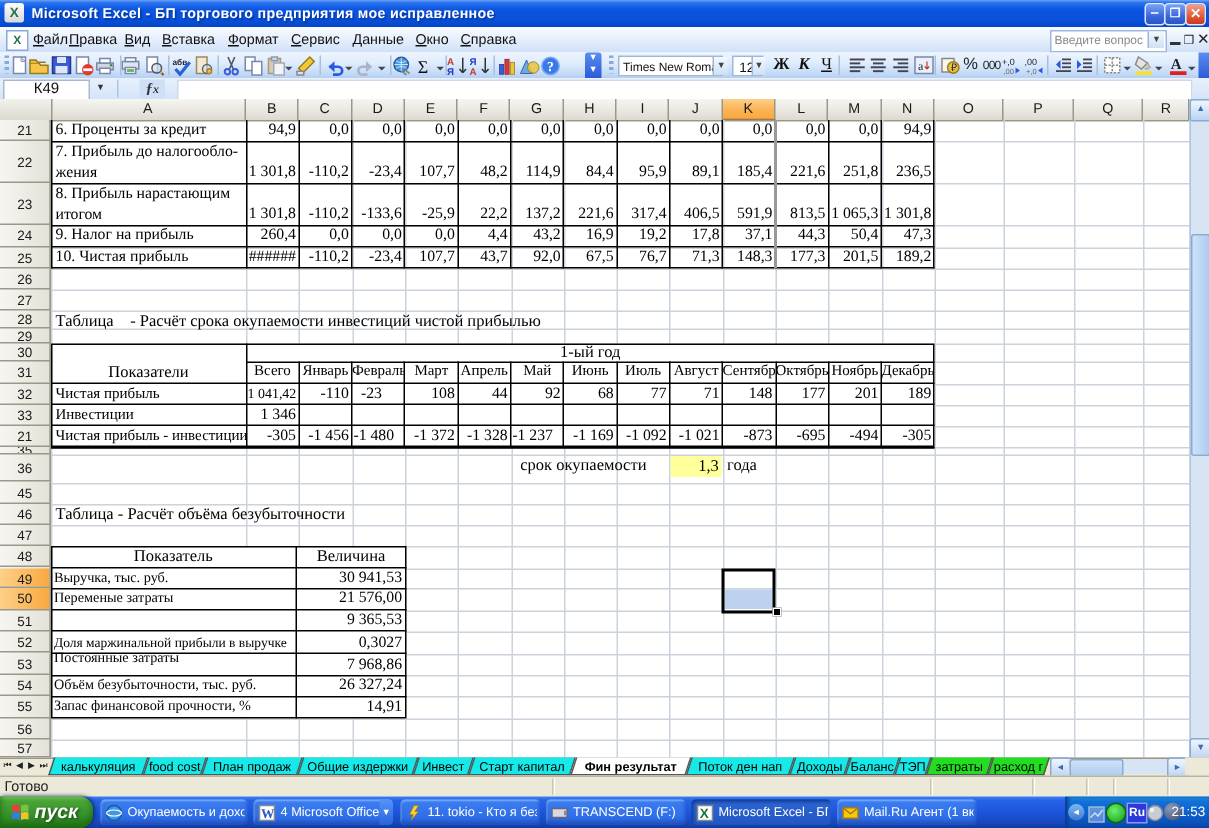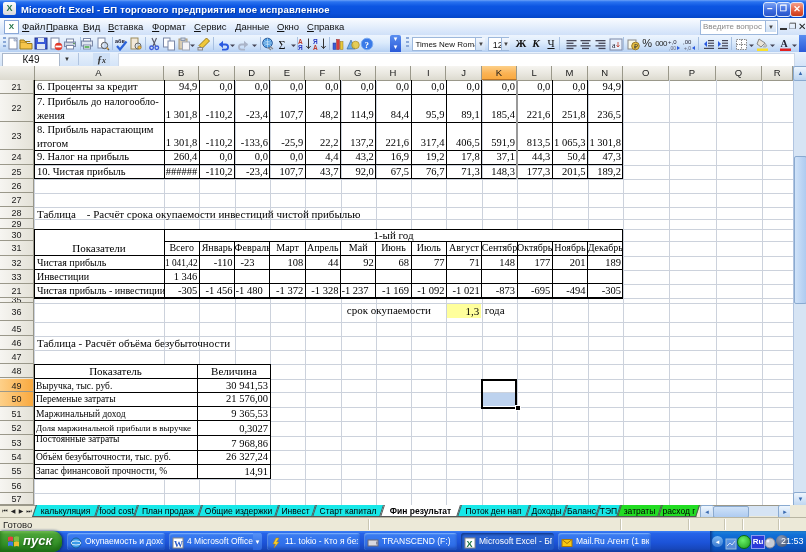--- a/index.html
+++ b/index.html
@@ -519,21 +519,20 @@
 <div style="position:absolute;left:34.0px;top:420.2px;width:237.0px;height:1.0px;background:#000;"></div>
 <div style="position:absolute;left:34.0px;top:435.0px;width:237.0px;height:1.0px;background:#000;"></div>
 <div style="position:absolute;left:34.0px;top:449.6px;width:237.0px;height:1.0px;background:#000;"></div>
 <div style="position:absolute;left:34.0px;top:463.7px;width:237.0px;height:1.0px;background:#000;"></div>
 <div style="position:absolute;left:34.0px;top:364.3px;width:163.0px;height:14.2px;font-family:'Liberation Serif',serif;font-size:11px;text-align:center;line-height:14px;">Показатель</div>
 <div style="position:absolute;left:197.0px;top:364.3px;width:74.0px;height:14.2px;font-family:'Liberation Serif',serif;font-size:11px;text-align:center;line-height:14px;">Величина</div>
 <div style="position:absolute;left:36.0px;top:378.5px;width:160.0px;height:13.9px;font-family:'Liberation Serif',serif;font-size:11px;font-size:9.5px;line-height:14px;white-space:nowrap;overflow:hidden;">Выручка, тыс. руб.</div>
 <div style="position:absolute;left:198.0px;top:378.5px;width:70.0px;height:13.9px;font-family:'Liberation Serif',serif;font-size:11px;font-size:10.5px;text-align:right;line-height:14px;white-space:nowrap;">30 941,53</div>
 <div style="position:absolute;left:36.0px;top:392.4px;width:160.0px;height:14.2px;font-family:'Liberation Serif',serif;font-size:11px;font-size:9.5px;line-height:14px;white-space:nowrap;overflow:hidden;">Переменые затраты</div>
 <div style="position:absolute;left:198.0px;top:392.4px;width:70.0px;height:14.2px;font-family:'Liberation Serif',serif;font-size:11px;font-size:10.5px;text-align:right;line-height:14px;white-space:nowrap;">21 576,00</div>
-<div style="position:absolute;left:36.0px;top:406.6px;width:160.0px;height:14.1px;font-family:'Liberation Serif',serif;font-size:11px;font-size:9.5px;line-height:14px;white-space:nowrap;overflow:hidden;">Маржинальный доход</div>
 <div style="position:absolute;left:198.0px;top:406.6px;width:70.0px;height:14.1px;font-family:'Liberation Serif',serif;font-size:11px;font-size:10.5px;text-align:right;line-height:14px;white-space:nowrap;">9 365,53</div>
 <div style="position:absolute;left:36.0px;top:420.7px;width:160.0px;height:14.8px;font-family:'Liberation Serif',serif;font-size:11px;font-size:9.0px;line-height:15px;white-space:nowrap;overflow:hidden;">Доля маржинальной прибыли в выручке</div>
 <div style="position:absolute;left:198.0px;top:420.7px;width:70.0px;height:14.8px;font-family:'Liberation Serif',serif;font-size:11px;font-size:10.5px;text-align:right;line-height:15px;white-space:nowrap;">0,3027</div>
 <div style="position:absolute;left:36.0px;top:432px;width:176px;height:14.6px;font-family:'Liberation Serif',serif;font-size:11px;font-size:9.5px;line-height:15px;white-space:nowrap;overflow:hidden;">Постоянные затраты</div>
 <div style="position:absolute;left:198.0px;top:435.5px;width:70.0px;height:14.6px;font-family:'Liberation Serif',serif;font-size:11px;font-size:10.5px;text-align:right;line-height:15px;white-space:nowrap;">7 968,86</div>
 <div style="position:absolute;left:36.0px;top:450.1px;width:160.0px;height:14.1px;font-family:'Liberation Serif',serif;font-size:11px;font-size:9.5px;line-height:14px;white-space:nowrap;overflow:hidden;">Объём безубыточности, тыс. руб.</div>
 <div style="position:absolute;left:198.0px;top:450.1px;width:70.0px;height:14.1px;font-family:'Liberation Serif',serif;font-size:11px;font-size:10.5px;text-align:right;line-height:14px;white-space:nowrap;">26 327,24</div>
 <div style="position:absolute;left:36.0px;top:464.2px;width:160.0px;height:14.8px;font-family:'Liberation Serif',serif;font-size:11px;font-size:9.5px;line-height:15px;white-space:nowrap;overflow:hidden;">Запас финансовой прочности, %</div>
 <div style="position:absolute;left:198.0px;top:464.2px;width:70.0px;height:14.8px;font-family:'Liberation Serif',serif;font-size:11px;font-size:10.5px;text-align:right;line-height:15px;white-space:nowrap;">14,91</div>
 <div style="position:absolute;left:482.7px;top:392.9px;width:32.3px;height:13.0px;background:#bdd2ee;"></div>

